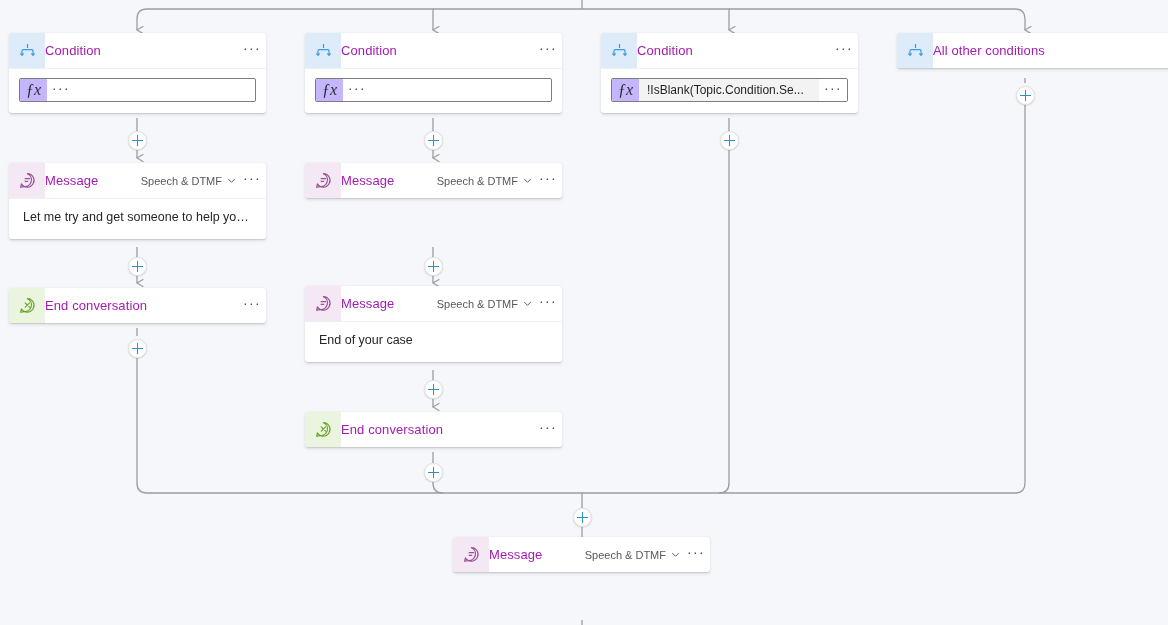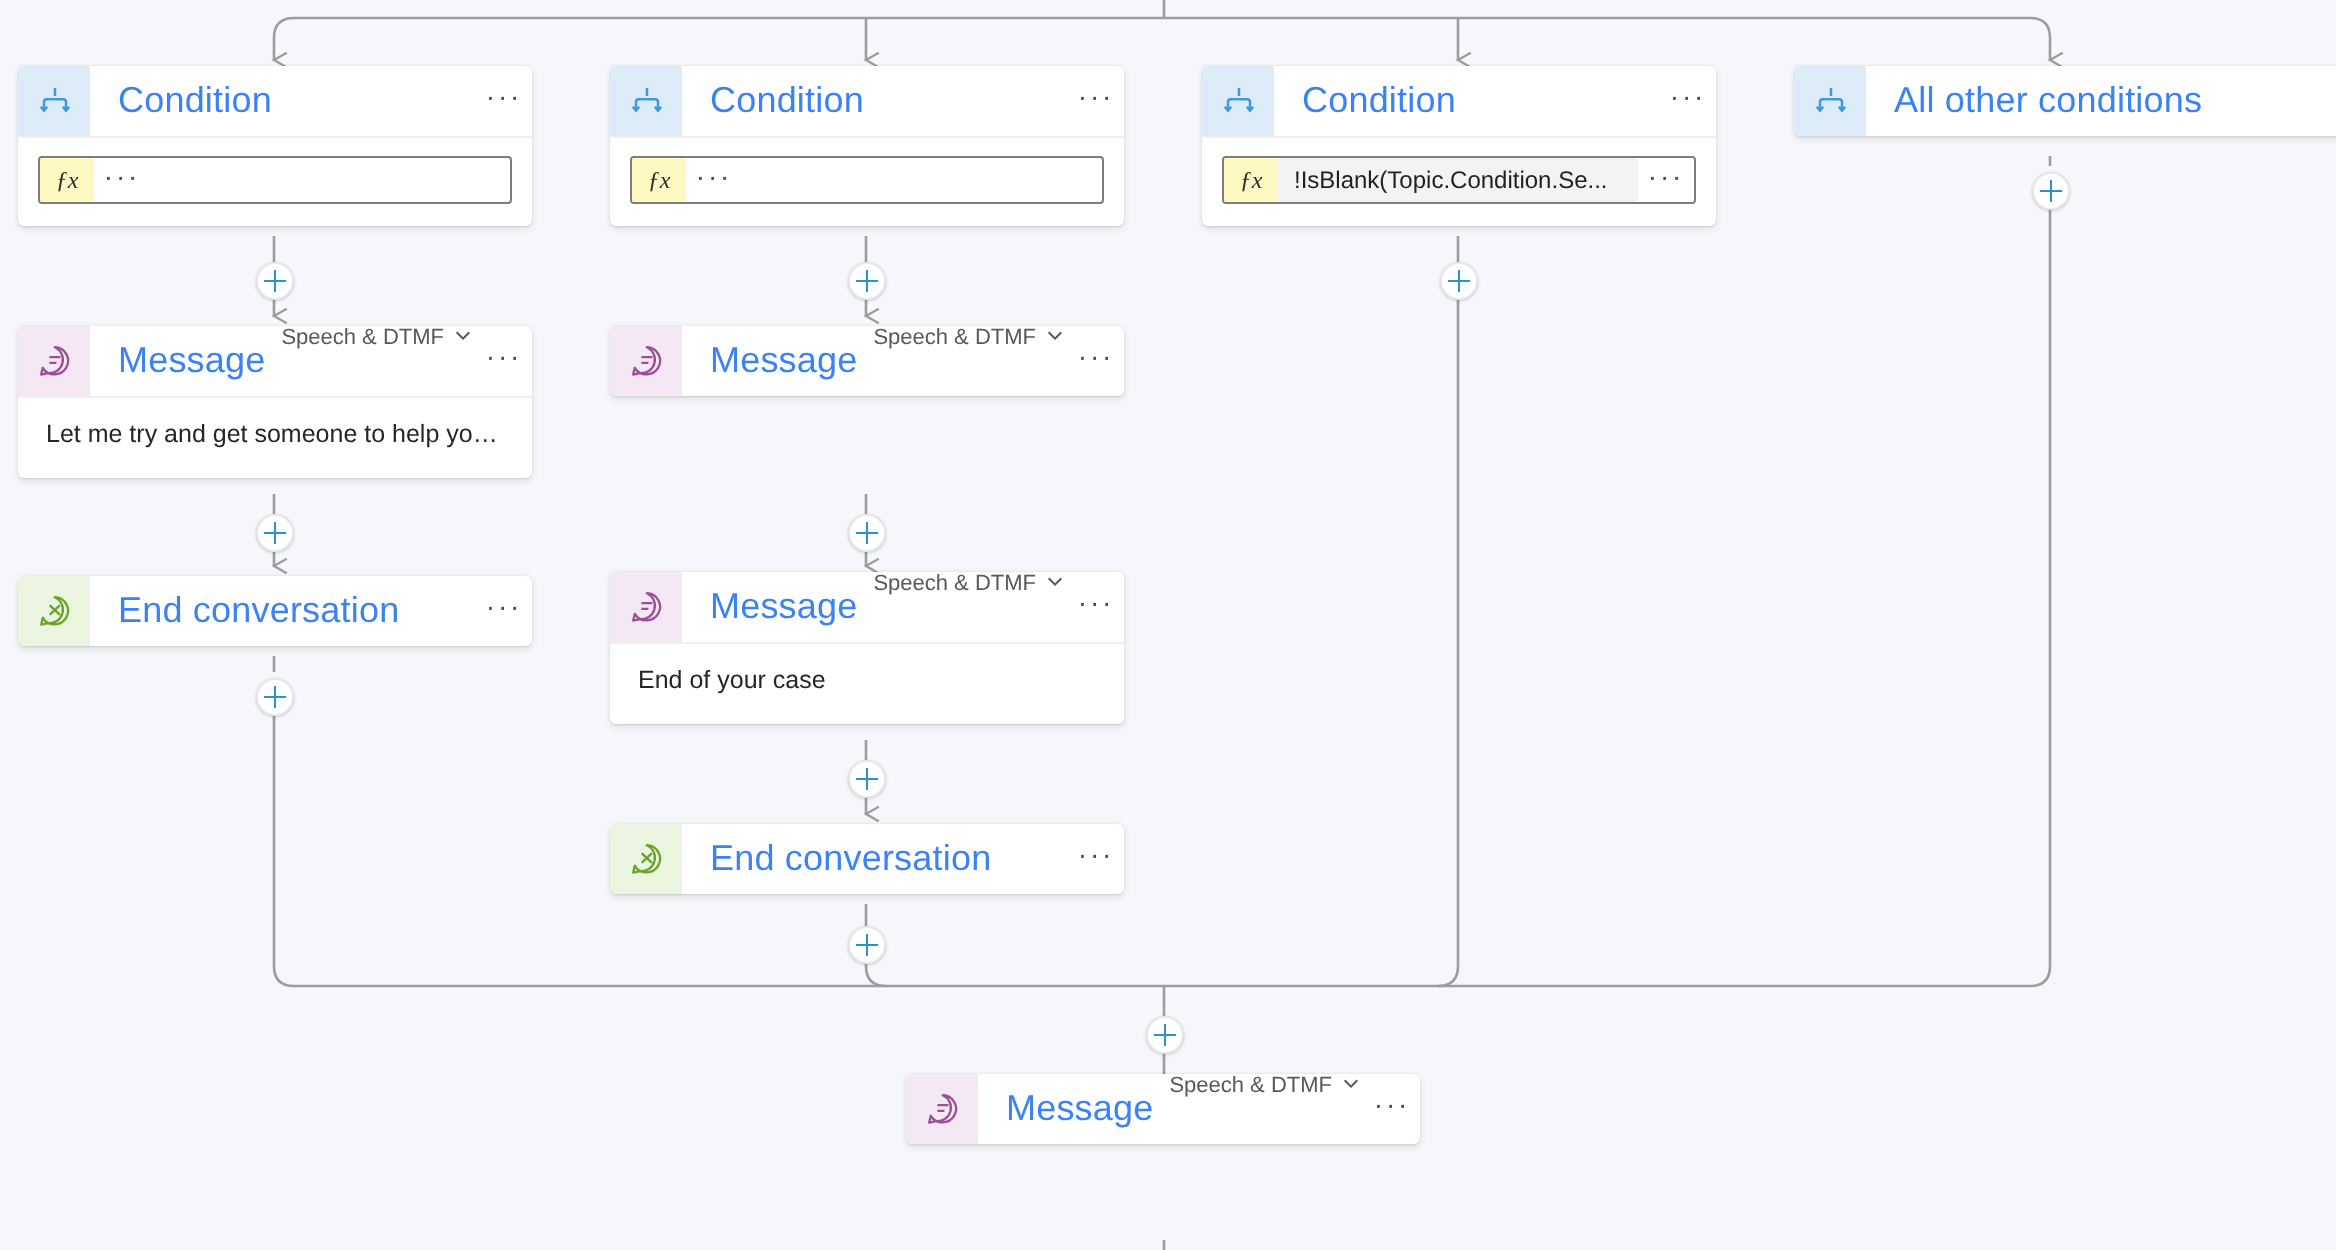--- a/index.html
+++ b/index.html
@@ -34,25 +34,25 @@
   }
   .node-head { display: flex; align-items: stretch; height: 35px; position: relative; }
   .icon-cell {
     width: 36px; min-width: 36px; display: flex; align-items: center; justify-content: center;
     align-self: stretch;
   }
   .icon-cell.cond { background: #deecf9; }
   .icon-cell.msg  { background: #f3e8f3; }
   .icon-cell.end  { background: #eaf4de; }
   .head-title {
-    flex: 1; display: flex; align-items: center; font-size: 18px;
-    color: #3b82f6; padding-left: 14px; letter-spacing: .1px;
+    flex: 1; display: flex; align-items: center; font-size: 13px;
+    color: #a21caf; letter-spacing: .1px;
   }
   .channel {
-    display: flex; gap: 5px; font-size: 11px;
+    display: flex; align-items: center; gap: 5px; font-size: 11px;
     color: #56585c; padding-right: 6px; cursor: pointer; white-space: nowrap;
   }
   .chev { width: 9px; height: 9px; display: block; }
   .dots {
     width: 24px; min-width: 24px; display: flex; align-items: center; justify-content: center;
     color: #494b4e; font-size: 14px; letter-spacing: 1.4px; cursor: pointer;
     padding-right: 4px; line-height: 6px; padding-bottom: 5px;
   }
   .node-body {
     border-top: 1px solid #f0f0f1; padding: 11px 14px 14px 14px;
@@ -61,24 +61,24 @@
   }
   .node-body.pad-formula { padding: 9px 10px 11px 10px; border-top: 1px solid #f0f0f1; }
 
   
   .formula {
     display: flex; align-items: center; height: 24px;
     border: 1px solid #7b7d80; border-radius: 2px; background: #ffffff;
     overflow: hidden;
   }
   .fx {
-    width: 27px; min-width: 27px; height: 100%; background: #fef9c3;
+    width: 27px; min-width: 27px; height: 100%; background: #c4b5fd;
     display: flex; align-items: center; justify-content: center;
     font-family: "Liberation Serif", serif; font-style: italic;
-    font-size: 12px; color: #2b2c2f;
+    font-size: 16px; color: #2b2c2f;
   }
   .fx-text {
     flex: 1; height: 100%; background: #f3f3f3; display: flex; align-items: center;
     padding: 0 8px; font-size: 12px; color: #1f2023;
     white-space: nowrap; overflow: hidden; text-overflow: ellipsis;
   }
   .fx-dots {
     width: 28px; min-width: 28px; height: 100%; background: #ffffff;
     display: flex; align-items: center; justify-content: center;
     color: #494b4e; font-size: 14px; letter-spacing: 1.4px; line-height: 6px;

